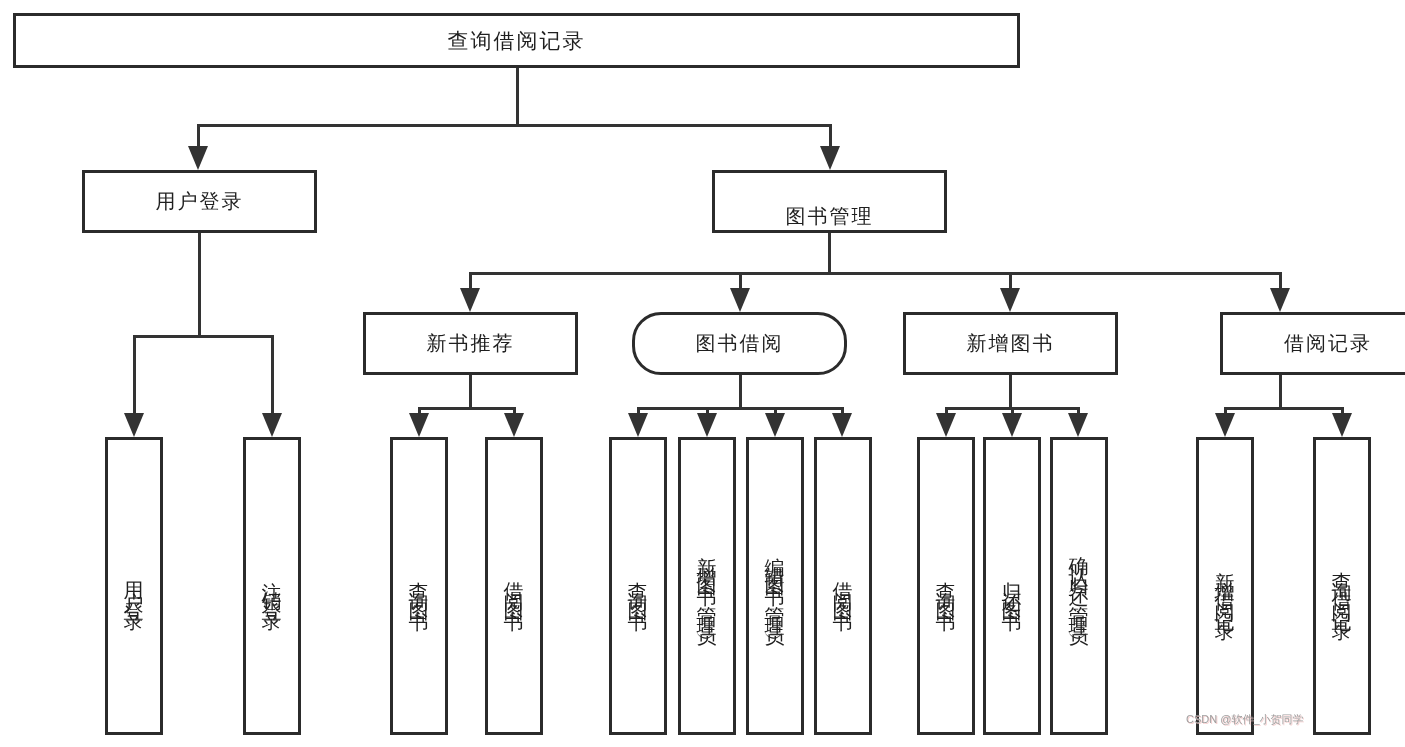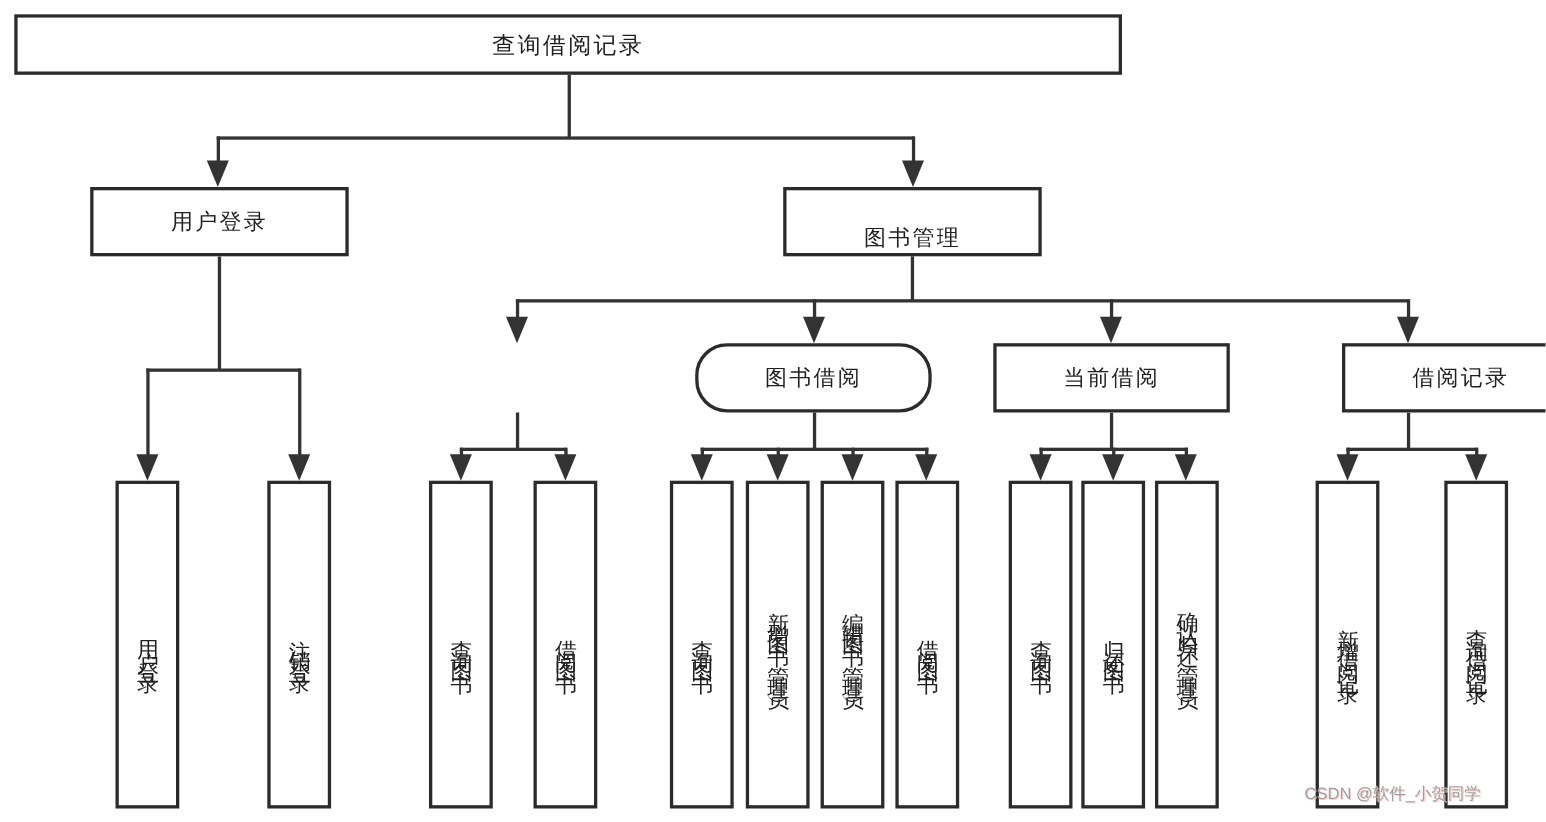--- a/index.html
+++ b/index.html
@@ -48,21 +48,21 @@
   .arrowhead{
     position:absolute;width:0;height:0;
     border-left:10px solid transparent;
     border-right:10px solid transparent;
     border-top:24px solid #333333;
     z-index:1;
   }
   .watermark{
     position:absolute;
     left:1186px;top:712px;
-    font-size:15px;
+    font-size:11px;
     color:#9f9f9f;
     text-shadow:1px 1px 0 rgba(244,200,200,0.85);
     white-space:nowrap;
     z-index:5;
   }
 </style>
 </head>
 <body>
 
 <div class="canvas">
@@ -71,25 +71,28 @@
     <span class="hlabel">查询借阅记录</span>
   </div>
 
   <div class="box lvl2" style="left:82px;">
     <span class="hlabel">用户登录</span>
   </div>
   <div class="box lvl2" style="left:712px;align-items:flex-end;">
     <span class="hlabel">图书管理</span>
   </div>
 
+  <div class="box lvl3" style="left:363px;">
+    <span class="hlabel">新书推荐</span>
+  </div>
   <div class="box lvl3" style="left:632px;border-radius:29px;">
     <span class="hlabel">图书借阅</span>
   </div>
   <div class="box lvl3" style="left:903px;">
-    <span class="hlabel">当前借阅</span>
+    <span class="hlabel">新增图书</span>
   </div>
   <div class="box lvl3" style="left:1172px;width:216px;margin-left:48px;">
     <span class="hlabel">借阅记录</span>
   </div>
 
   <div class="box leaf" style="left:105px;">
     <span class="vlabel">用户登录</span>
   </div>
   <div class="box leaf" style="left:243px;">
     <span class="vlabel">注销登录</span>

